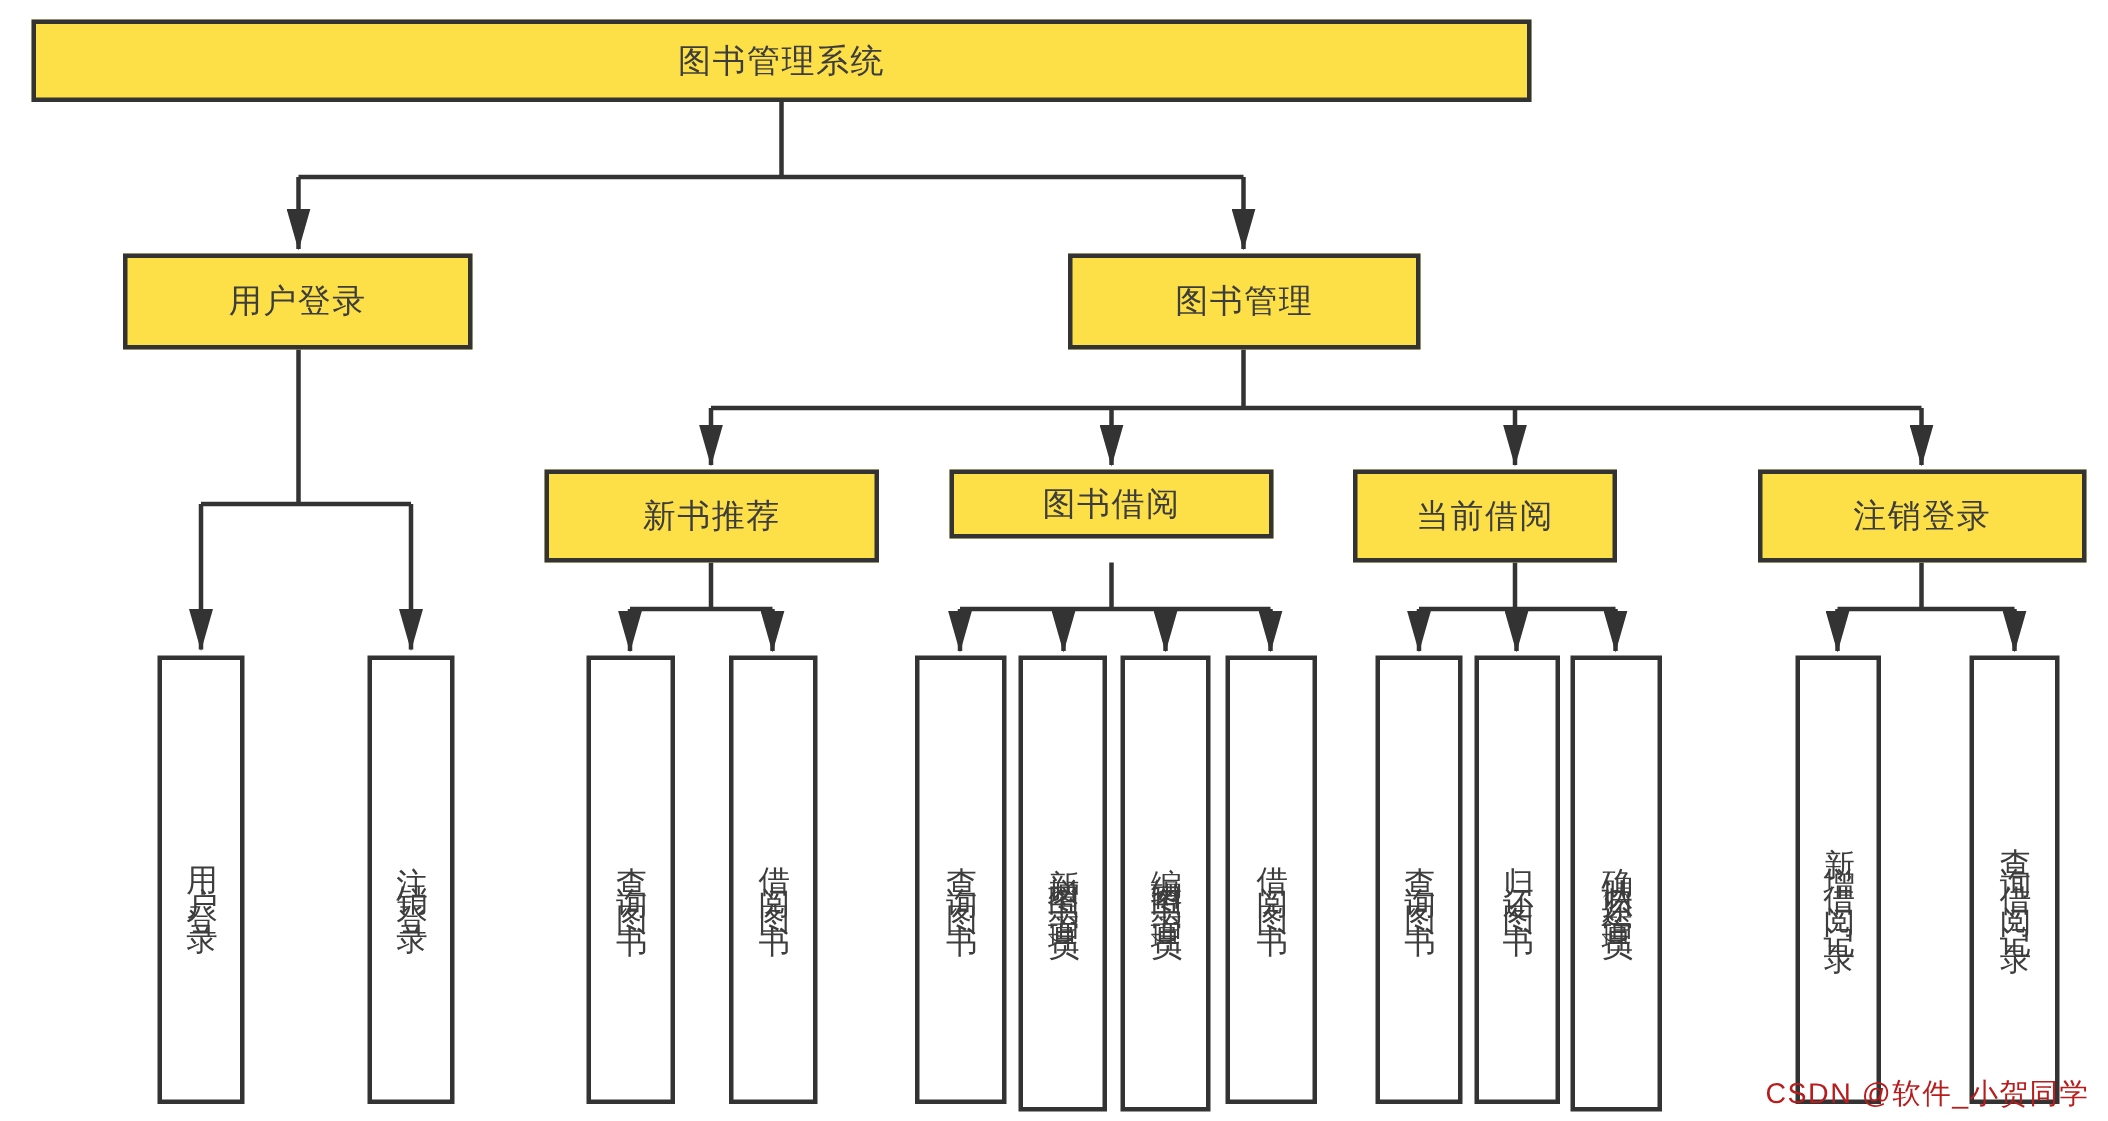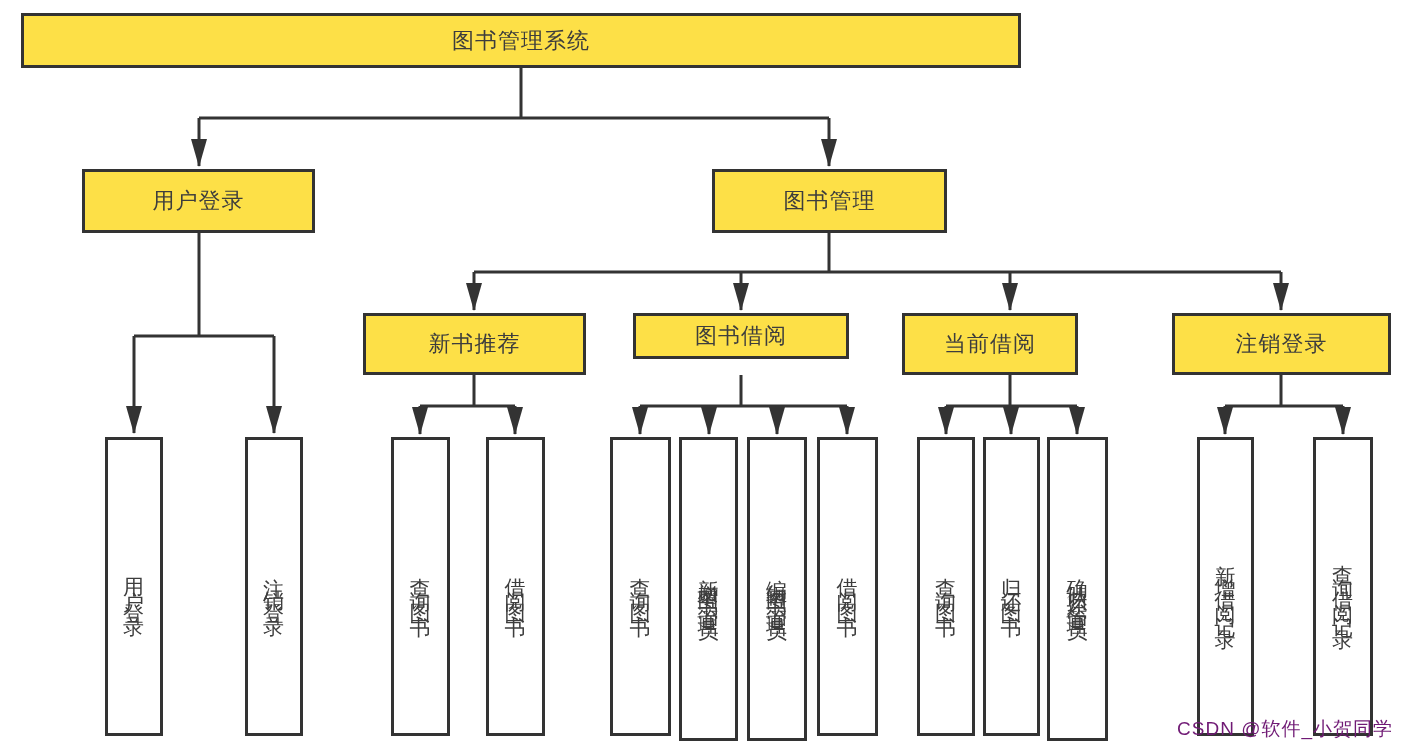--- a/index.html
+++ b/index.html
@@ -19,21 +19,21 @@
     display:flex;align-items:center;justify-content:center;
   }
   .leaf.tall{height:304px;}
   .vtext{
     writing-mode:vertical-rl;text-orientation:mixed;
     font-size:21px;line-height:1.2;letter-spacing:13px;
   }
   .vtext.vs-tight{letter-spacing:6px;}
   .watermark{
     position:absolute;right:12px;bottom:5px;z-index:5;
-    font-size:19px;letter-spacing:1px;color:#701a75;white-space:nowrap;
+    font-size:19px;letter-spacing:1px;color:#b91c1c;white-space:nowrap;
   }
 </style>
 </head>
 <body>
 
 <div class="stage">
 
   <svg class="wires" width="1405" height="747" viewBox="0 0 1405 747" aria-hidden="true">
     <defs>
       <marker id="arrow" viewBox="0 0 28 16" markerWidth="28" markerHeight="16" refX="27" refY="8" orient="auto" markerUnits="userSpaceOnUse">

